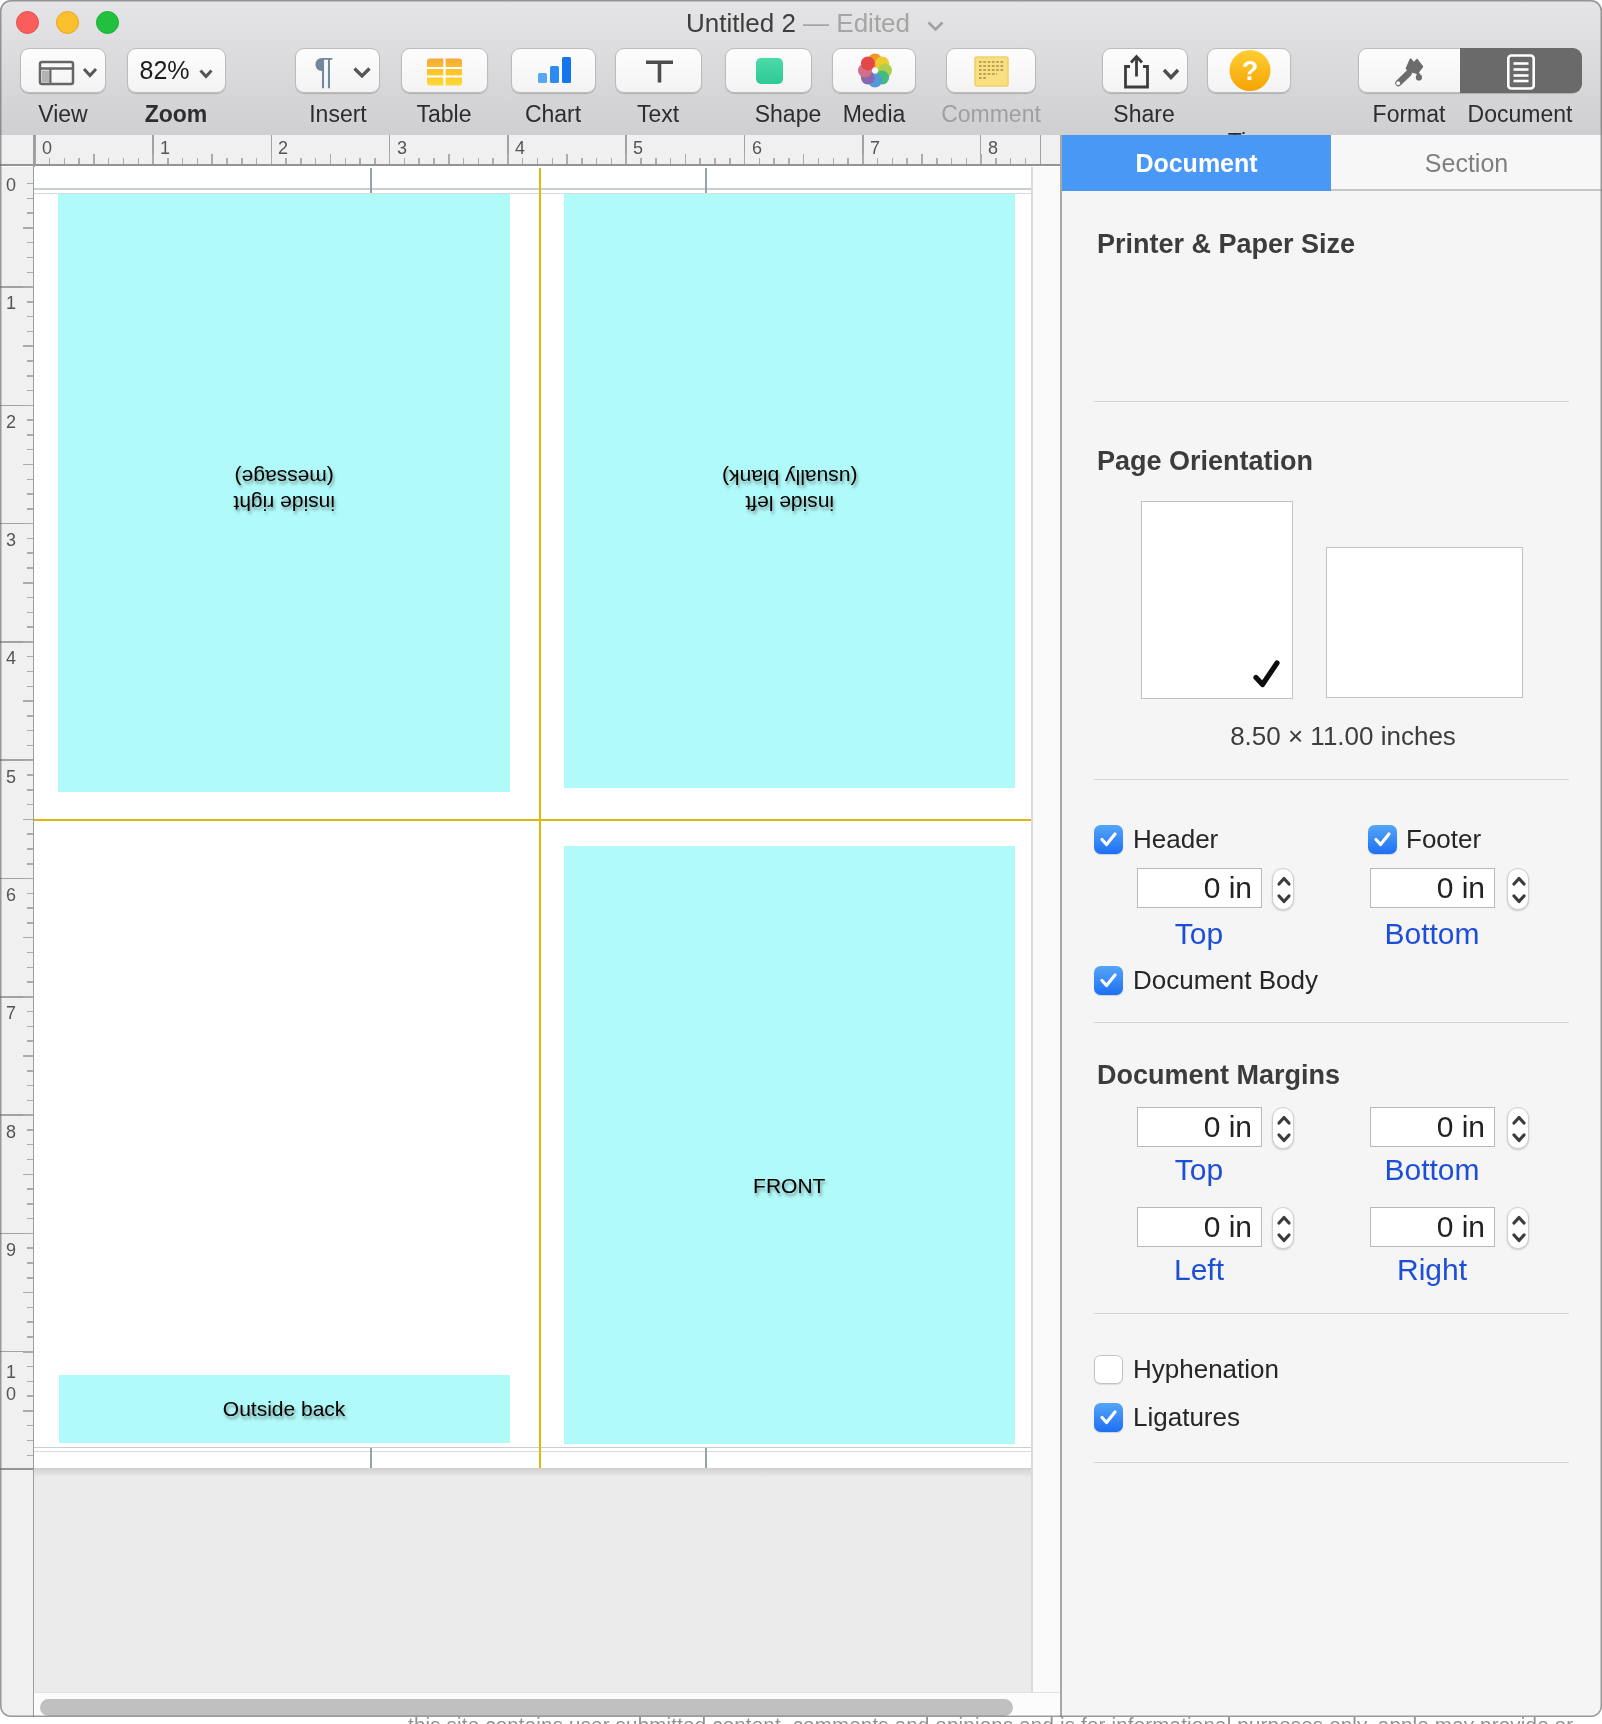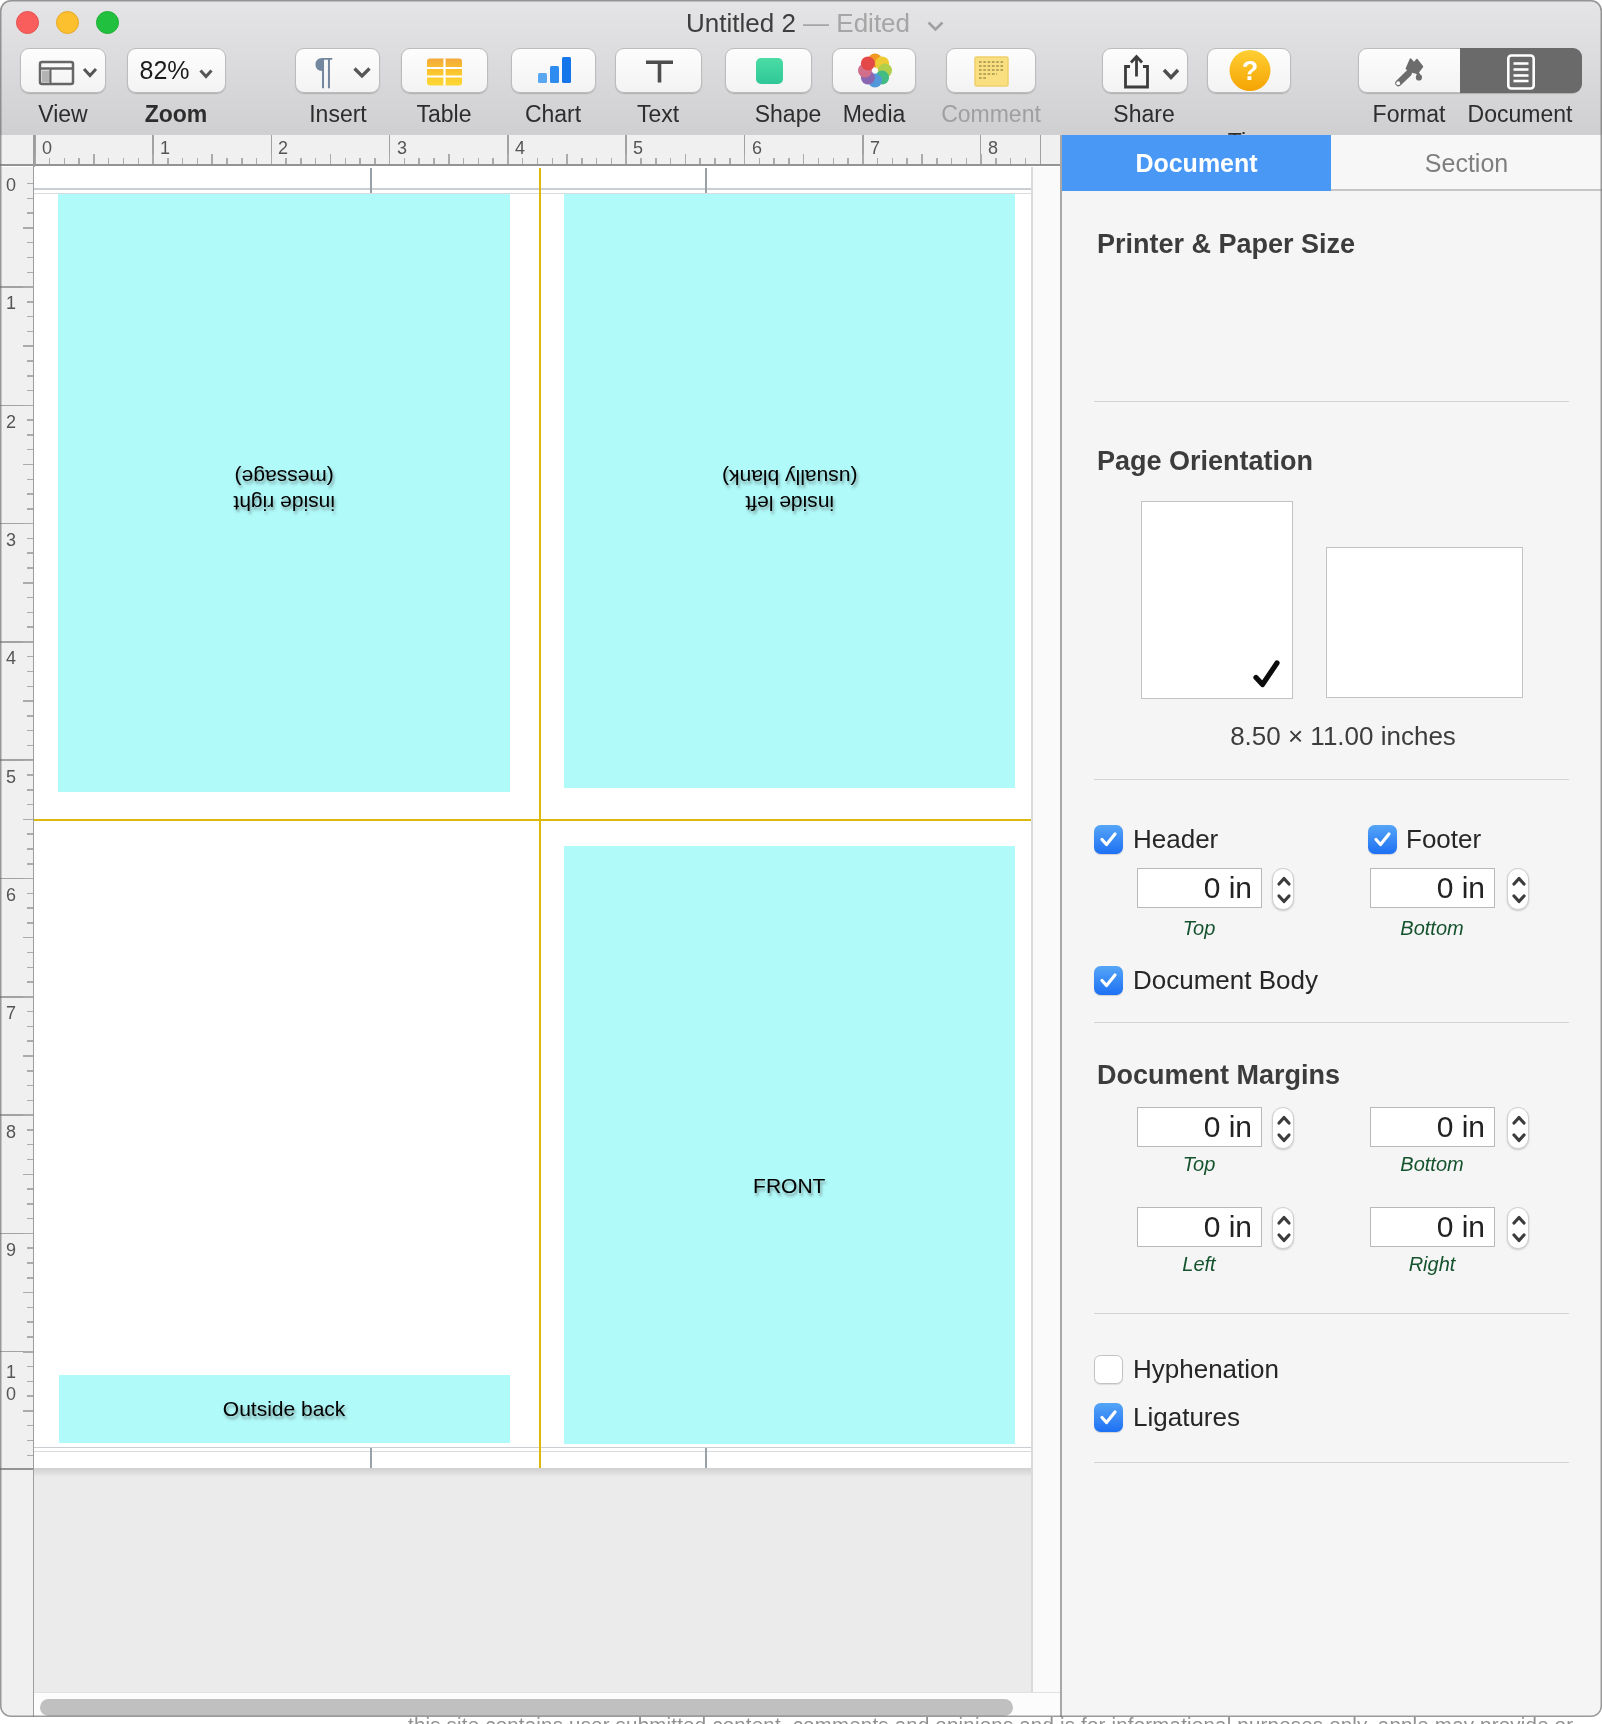--- a/index.html
+++ b/index.html
@@ -55,21 +55,21 @@
   font-size:27px; color:#1e1e1e; line-height:38px; padding-left:21px; box-shadow:0 1px 1px rgba(0,0,0,0.08); }
 .popcap { position:absolute; right:-1px; top:-1px; width:31px; height:40.5px; border-radius:0 8px 8px 0;
   background:linear-gradient(#57a0f6,#1b6bf1); }
 .cb { position:absolute; width:29px; height:29px; border-radius:6.5px; }
 .cb.on { background:linear-gradient(#55a5f7,#1d70f3); box-shadow:0 1px 1px rgba(0,0,0,0.15); }
 .cb.off { background:#fff; border:1.5px solid #c2c2c2; box-shadow:0 1px 1px rgba(0,0,0,0.1); }
 .field { position:absolute; width:125px; height:40px; background:#fff; border:1.5px solid #b9b9b9;
   font-size:30px; color:#222; text-align:right; line-height:37px; padding-right:9px; }
 .stepper { position:absolute; width:22px; height:42px; background:#fff; border:1px solid #cfcfcf; border-radius:11px;
   box-shadow:0 1px 2px rgba(0,0,0,0.18); }
-.slab { position:absolute; font-size:20px; color:#14532d; text-align:center; width:160px;font-style:italic; }
+.slab { position:absolute; font-size:30px; color:#1d4ed8; text-align:center; width:160px; }
 .thumbrect { position:absolute; background:#fff; border:1.5px solid #c3c3c3; }
 
 
 #webtext { position:absolute; left:408px; top:1712.5px; width:1200px; height:12px; overflow:hidden;
   font-size:20.5px; color:#909090; letter-spacing:0.2px; }
 #winring { position:absolute; left:0; top:0; width:1602px; height:1717px; border-radius:11px;
   box-shadow: inset 0 0 0 1.5px rgba(105,105,105,0.65); z-index:60; pointer-events:none; }
 </style>
 </head>
 <body>

